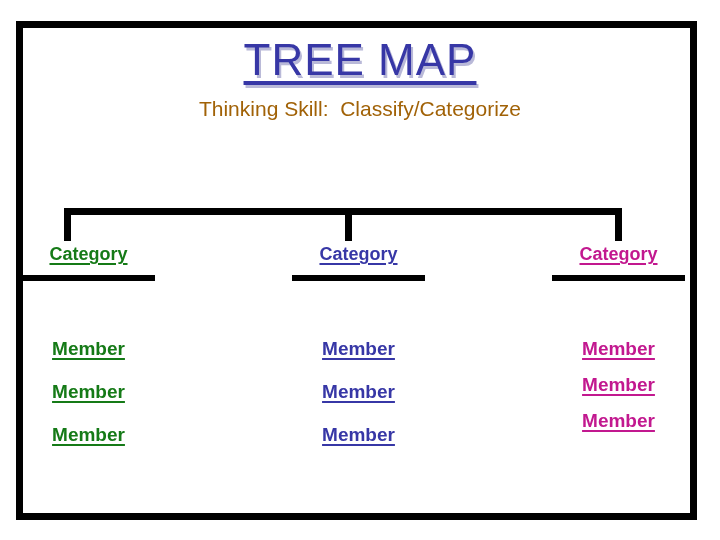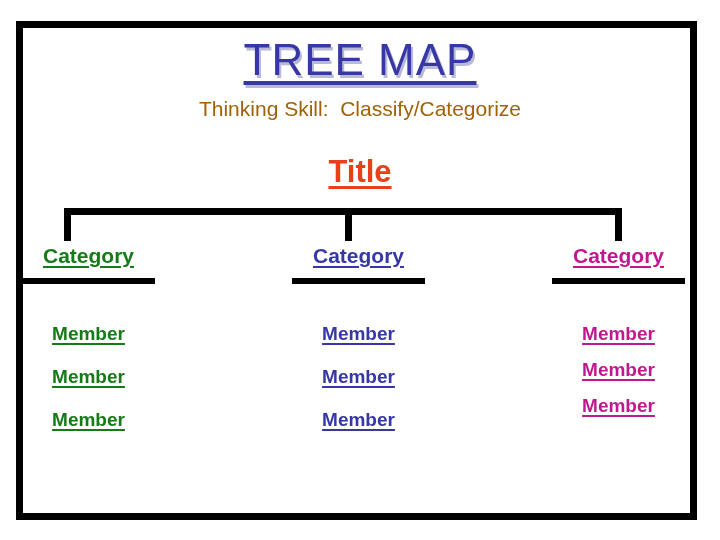--- a/index.html
+++ b/index.html
@@ -114,37 +114,37 @@
     top: 0;
     width: 133px;
   }
   .column.c0 { left: 0px;   }
   .column.c1 { left: 270px; }
   .column.c2 { left: 530px; }
 
   .cat-label {
     display: block;
     text-align: center;
-    font-size: 21px;
+    font-size: 18px;
     font-weight: bold;
     line-height: 1;
     text-decoration: underline;
     text-decoration-thickness: 2px;
     text-underline-offset: 3px;
     white-space: nowrap;
   }
   .cat-bar {
     margin-top: 12px;
     width: 133px;
     height: 6px;
     background: #000000;
   }
 
   .members {
-    margin-top: 40px;
+    margin-top: 58px;
   }
   .member {
     display: block;
     text-align: center;
     font-size: 19px;
     font-weight: bold;
     line-height: 1;
     text-decoration: underline;
     text-decoration-thickness: 2px;
     text-underline-offset: 3px;
@@ -158,21 +158,20 @@
 <body>
 
 <div id="slide">
 
   <div class="frame"></div>
 
   <div class="heading-title">TREE MAP</div>
 
   <div class="heading-sub">Thinking Skill:  Classify/Categorize</div>
 
-  <div class="heading-root">Title</div>
 
   <div class="connector-h"></div>
   <div class="connector-v left"></div>
   <div class="connector-v center"></div>
   <div class="connector-v right"></div>
 
   <div class="columns">
 
     <div class="column c0">
       <span class="cat-label" style="color: rgb(21, 122, 23);">Category</span>

